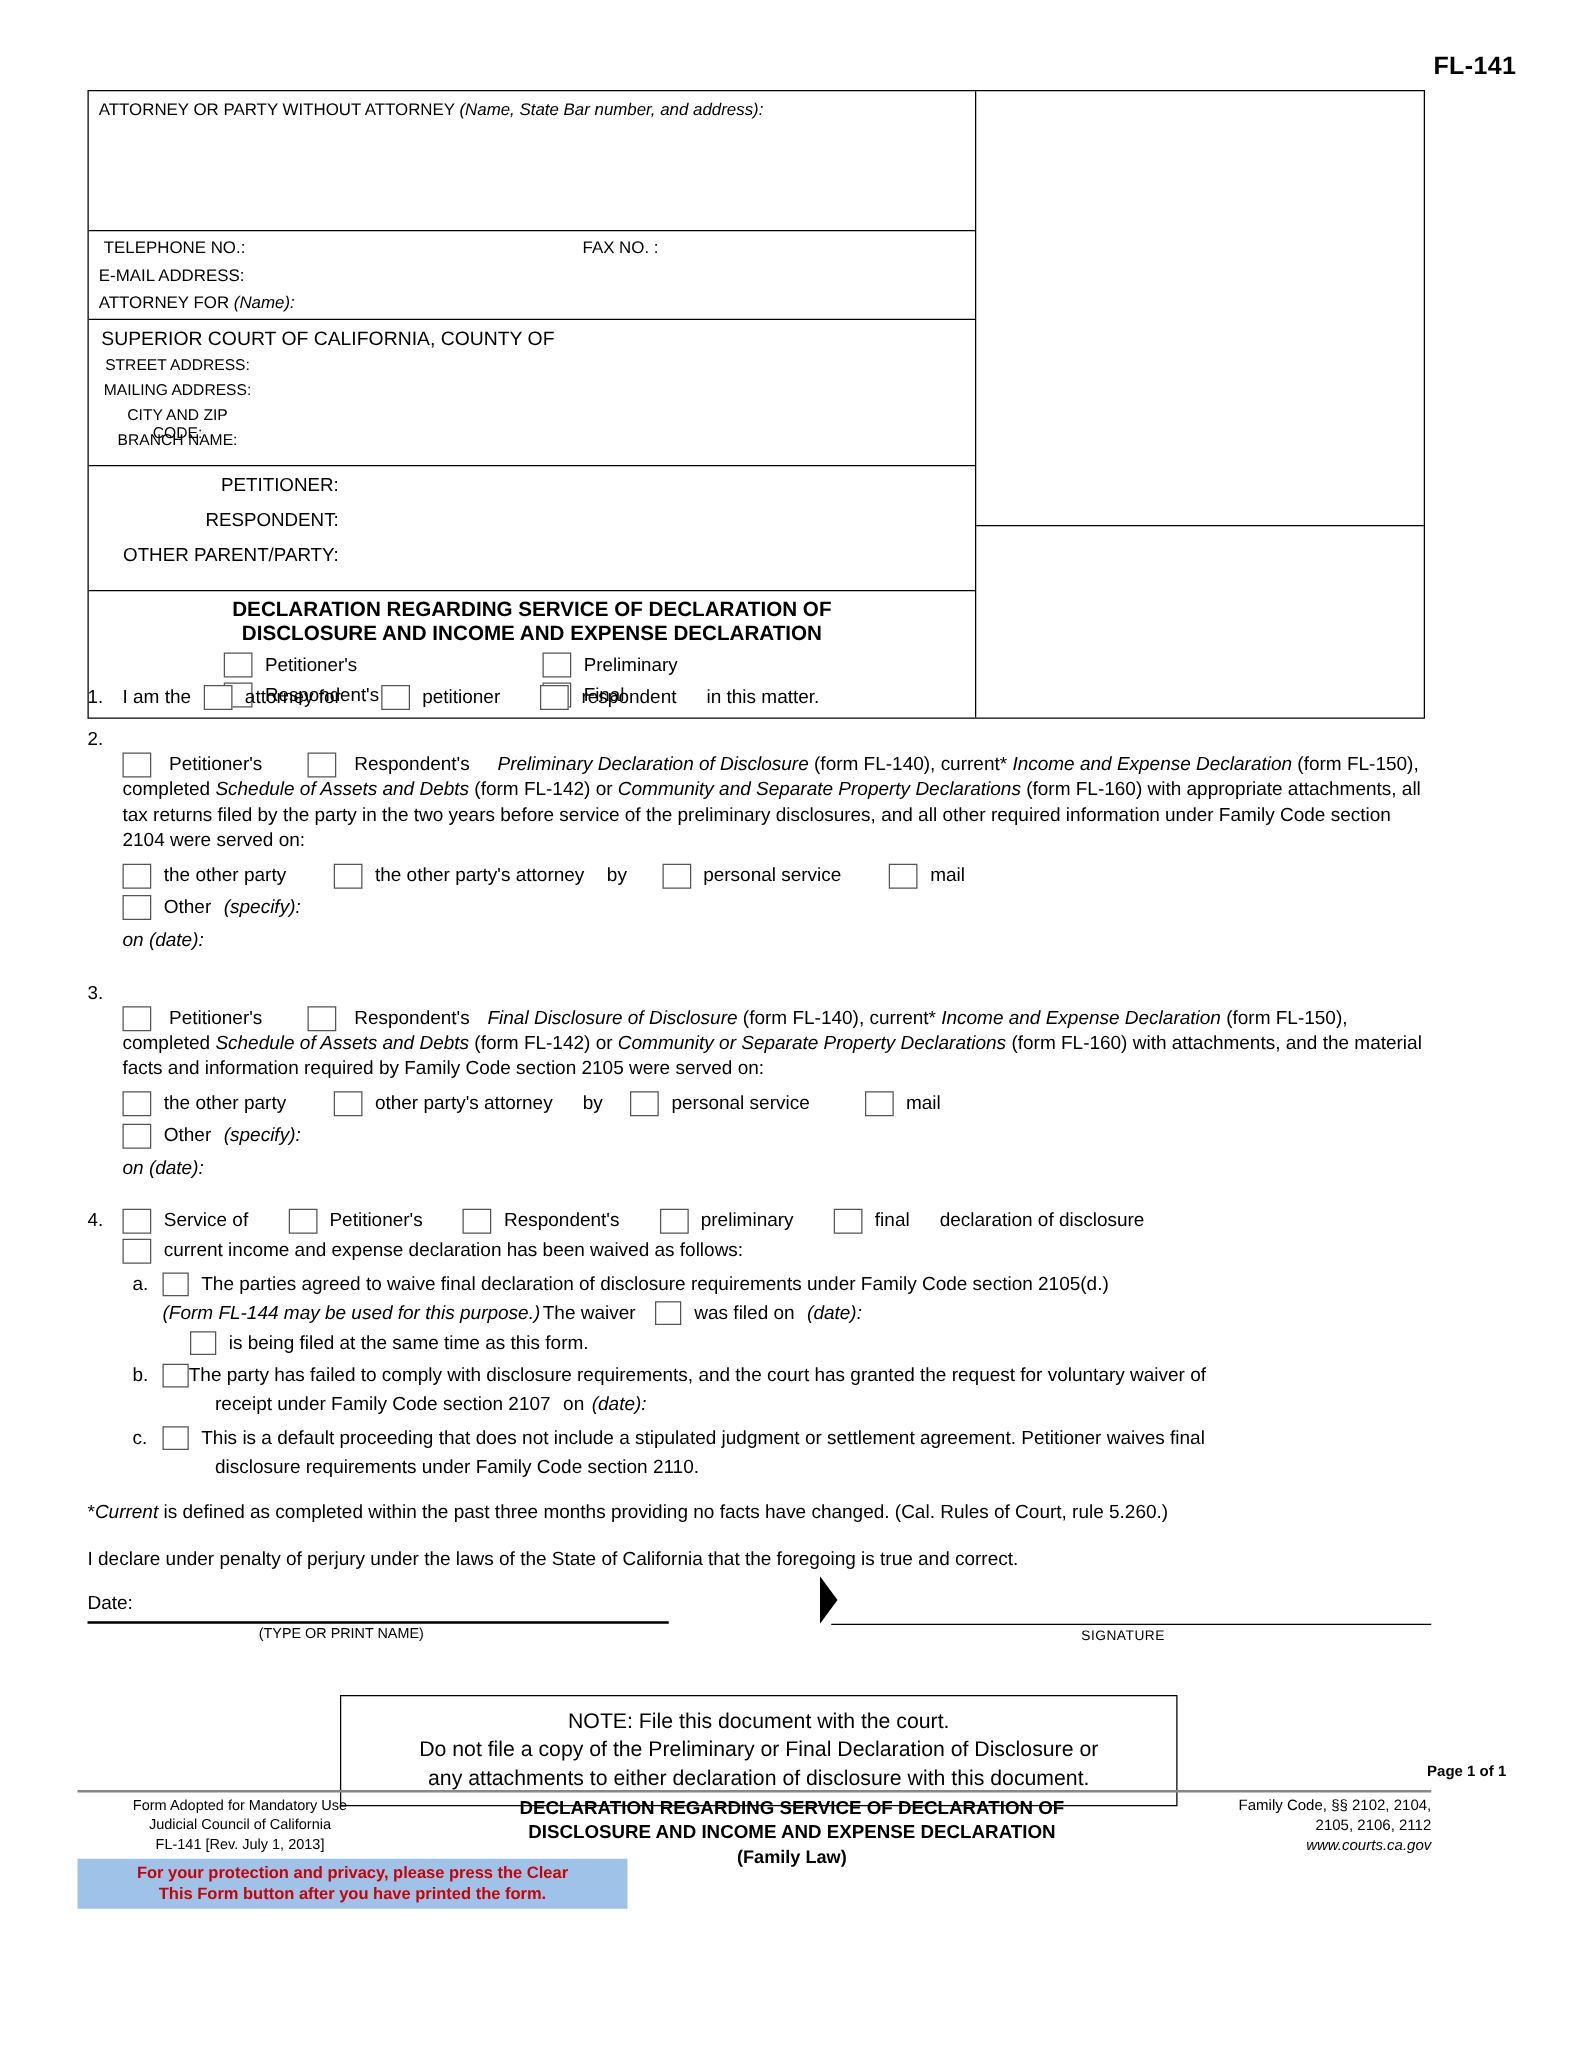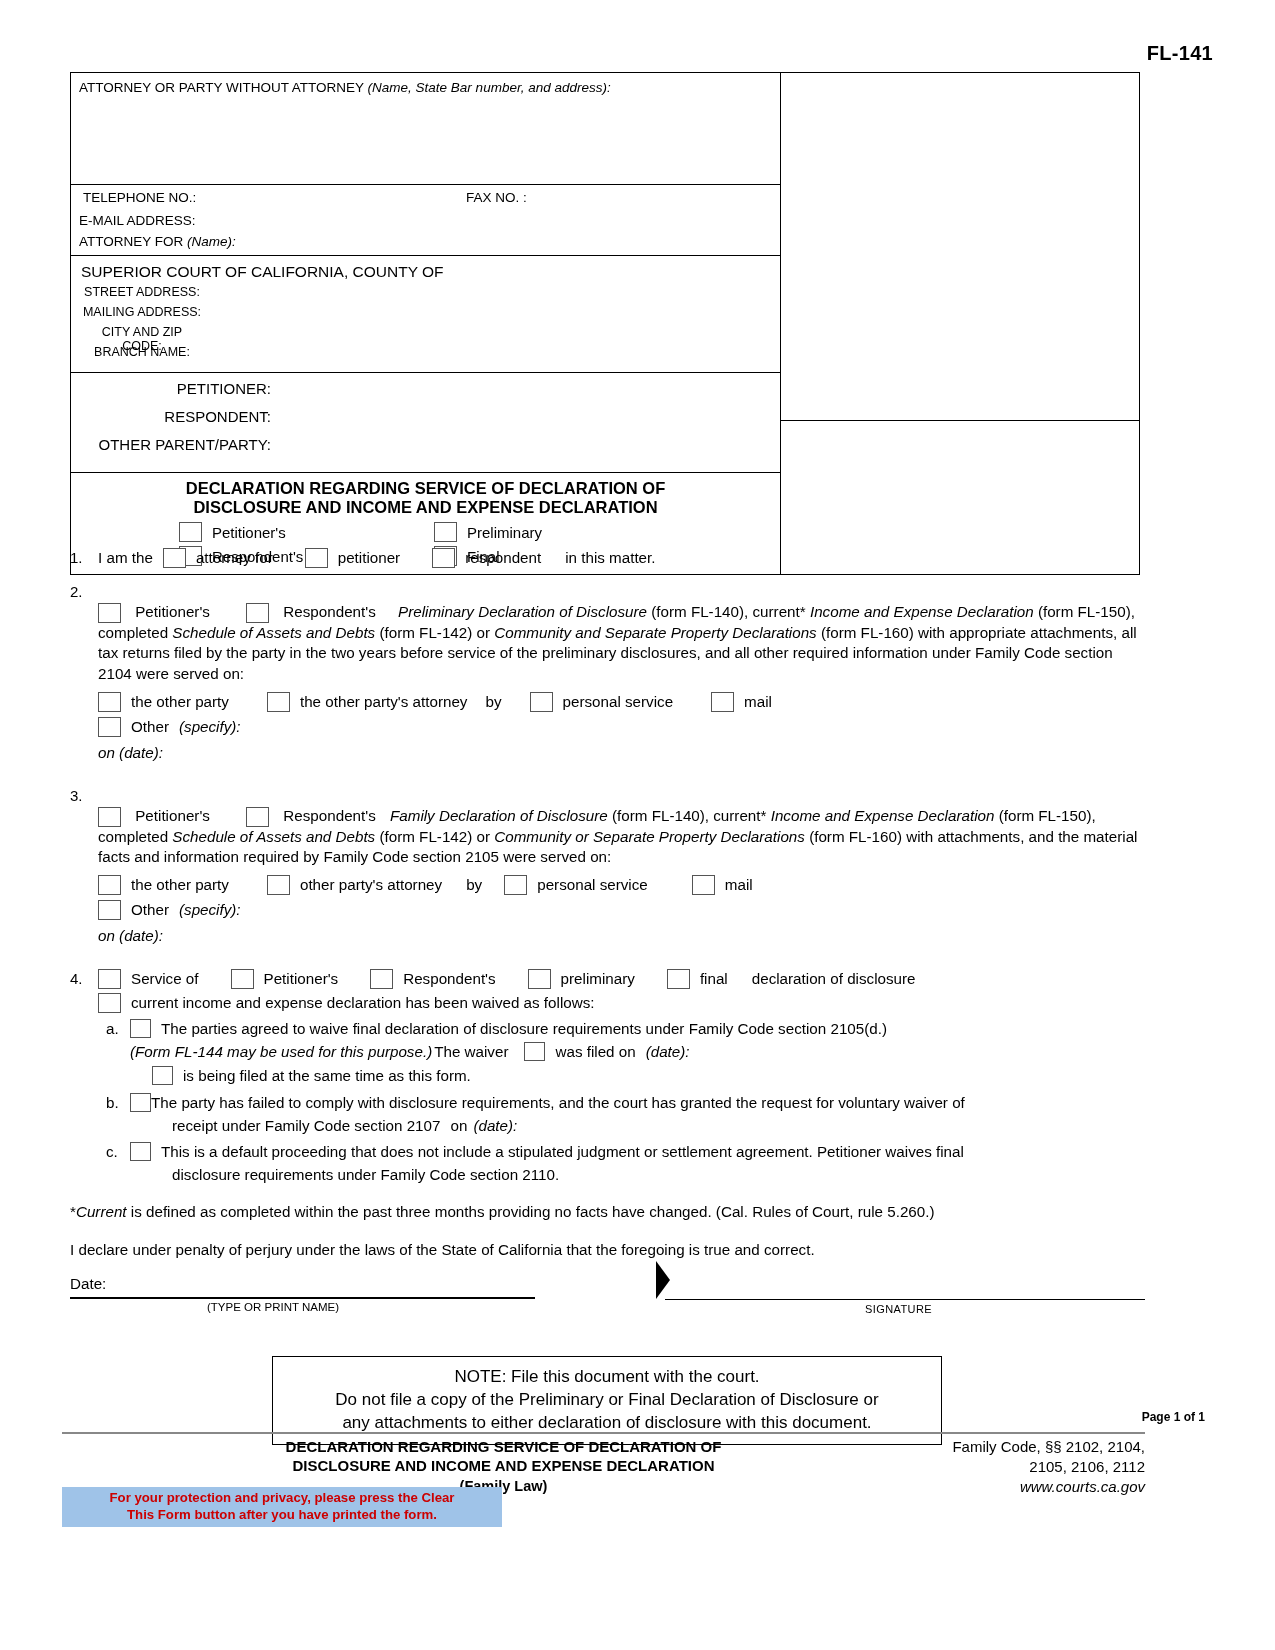--- a/index.html
+++ b/index.html
@@ -303,21 +303,21 @@
     font-size: 15px;
     font-weight: bold;
     line-height: 1.28;
   }
   .foot-center .famlaw {
     font-size: 14.5px;
     margin-top: 2px;
   }
   .foot-right {
     width: 200px;
-    font-size: 15px;
+    font-size: 12px;
     text-align: right;
     line-height: 1.32;
   }
   .foot-right .url { font-style: italic; }
 
   .privacy-banner {
     position: absolute;
     left: 62px;
     top: 1487px;
     width: 440px;
@@ -478,21 +478,21 @@
     </div>
 
     <div class="item" style="margin-top:22px;">
       <div class="num">3.</div>
       <div class="item-body">
         <div class="para">
           <span class="cb"></span>
           <span class="gap10">Petitioner's</span>
           <span class="cb" style="margin-left:22px;"></span>
           <span class="gap10">Respondent's</span>
-          <span class="ital">Family Declaration of Disclosure</span>
+          <span class="ital">Final Disclosure of Disclosure</span>
           <span> </span><span>(form FL-140), current*</span>
           <span> </span><span class="ital">Income and Expense Declaration</span>
           <span> </span><span>(form FL-150), completed</span>
           <span> </span><span class="ital">Schedule of Assets and Debts</span>
           <span> </span><span>(form FL-142) or</span>
           <span> </span><span class="ital">Community or Separate Property Declarations</span>
           <span> </span><span>(form FL-160) with attachments, and the material facts and information required by Family Code section 2105 were served on:</span>
         </div>
         <div class="inline-row" style="margin-top:8px;">
           <span class="cb"></span>
@@ -606,20 +606,25 @@
   <div class="note-box">
     <div>NOTE: File this document with the court.</div>
     <div>Do not file a copy of the Preliminary or Final Declaration of Disclosure or</div>
     <div>any attachments to either declaration of disclosure with this document.</div>
   </div>
 
   <div class="page-of">Page 1 of 1</div>
 
   <div class="footer-rule"></div>
   <div class="footer">
+    <div class="foot-left">
+      <div>Form Adopted for Mandatory Use</div>
+      <div>Judicial Council of California</div>
+      <div>FL-141 [Rev. July 1, 2013]</div>
+    </div>
     <div class="foot-center">
       <div>DECLARATION REGARDING SERVICE OF DECLARATION OF</div>
       <div>DISCLOSURE AND INCOME AND EXPENSE DECLARATION</div>
       <div class="famlaw">(Family Law)</div>
     </div>
     <div class="foot-right">
       <div>Family Code, §§ 2102, 2104,</div>
       <div>2105, 2106, 2112</div>
       <div class="url">www.courts.ca.gov</div>
     </div>

